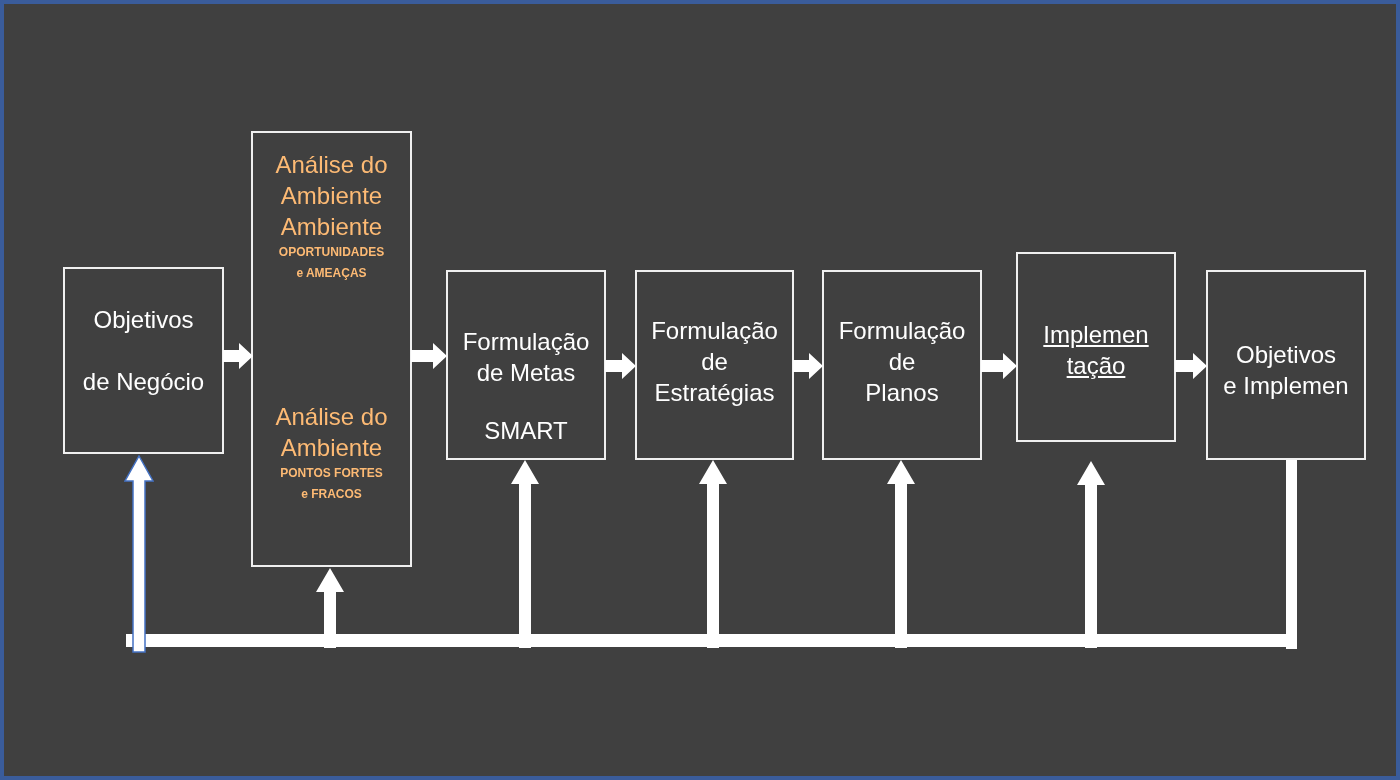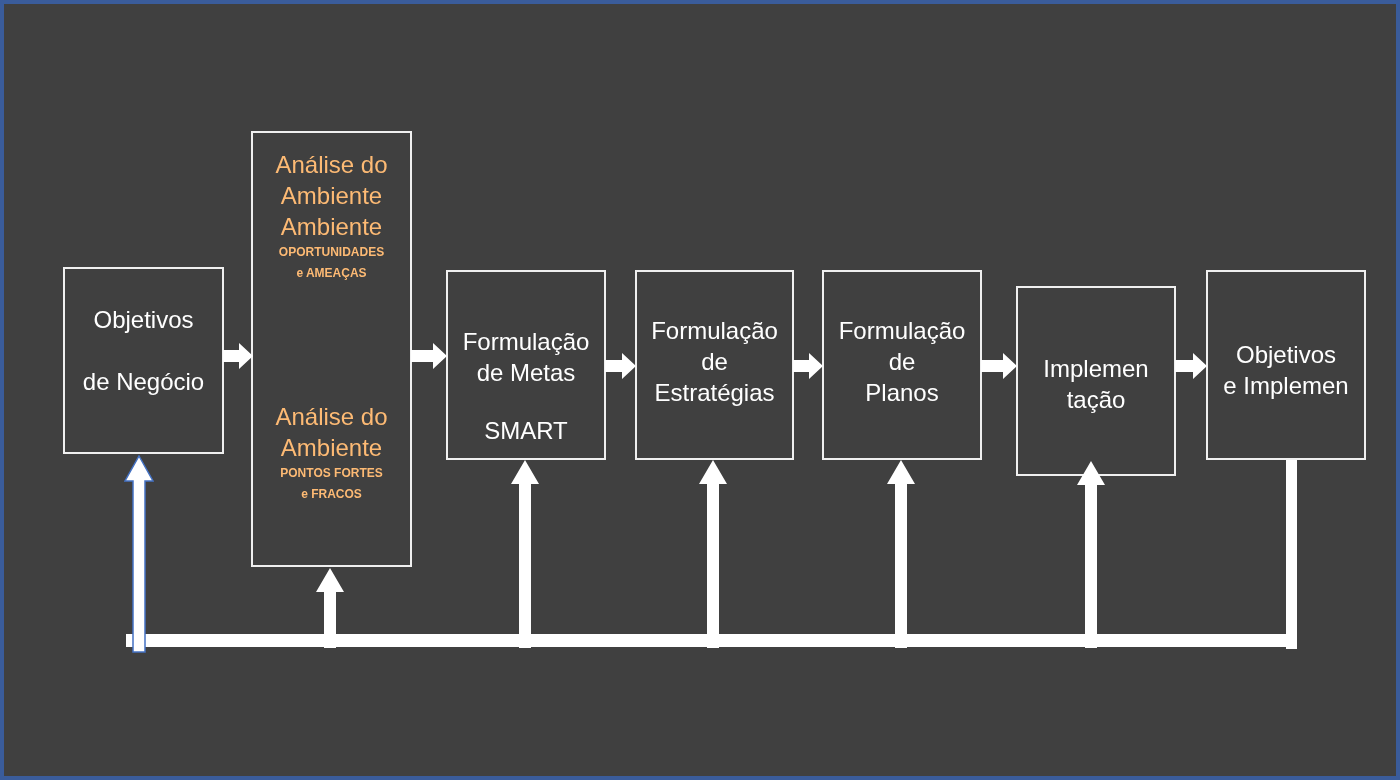--- a/index.html
+++ b/index.html
@@ -42,21 +42,21 @@
   
   .b-objetivos      { left: 59px;   top: 263px; width: 161px; height: 187px; padding-bottom: 20px; gap: 31px; }
   .b-ambiente       { left: 247px;  top: 127px; width: 161px; height: 436px; display: block; }
   .grp-externo      { position: absolute; left: 0; top: 16px;  width: 100%; text-align: center; }
   .grp-interno      { position: absolute; left: 0; top: 268px; width: 100%; text-align: center; }
   .b-swot           { left: 250px;  top: 315px; width: 160px; height: 61px;  font-size: 29px; }
   .b-metas          { left: 442px;  top: 266px; width: 160px; height: 190px; padding-top: 42px; }
   .spacer-line      { height: 27px; }
   .b-estrategias    { left: 631px;  top: 266px; width: 159px; height: 190px; padding-bottom: 8px; }
   .b-planos         { left: 818px;  top: 266px; width: 160px; height: 190px; padding-bottom: 8px; }
-  .b-implementacao  { left: 1012px; top: 282px; width: 160px; height: 190px; padding-top: 6px; }
+  .b-implementacao  { left: 1012px; top: 248px; width: 160px; height: 190px; padding-top: 6px; text-decoration: underline; }
   .b-controle       { left: 1202px; top: 266px; width: 160px; height: 190px; padding-top: 10px; }
 
   .arrow-svg { position: absolute; display: block; }
 
   .feedback-hline {
     position: absolute;
     left: 122px; top: 630px;
     width: 1171px; height: 13px;
     background: #ffffff;
   }

